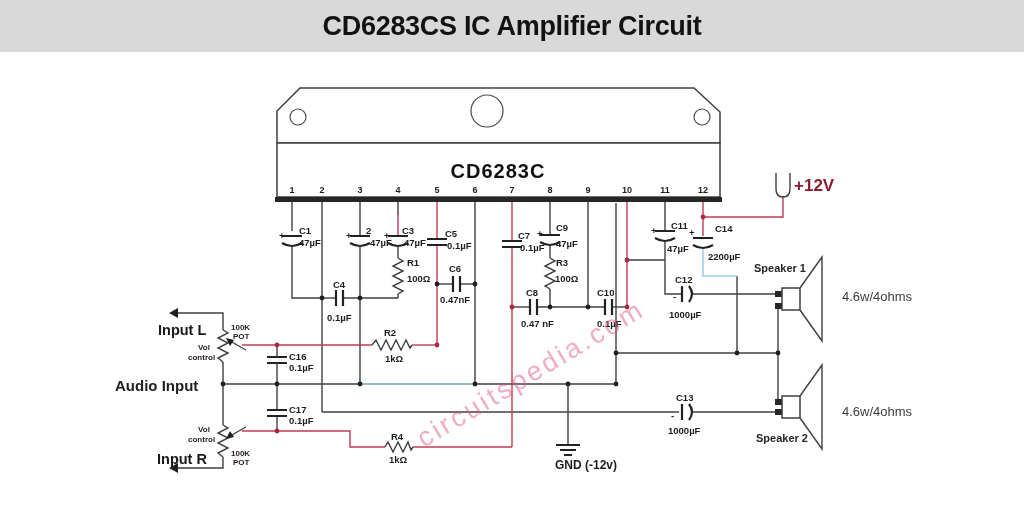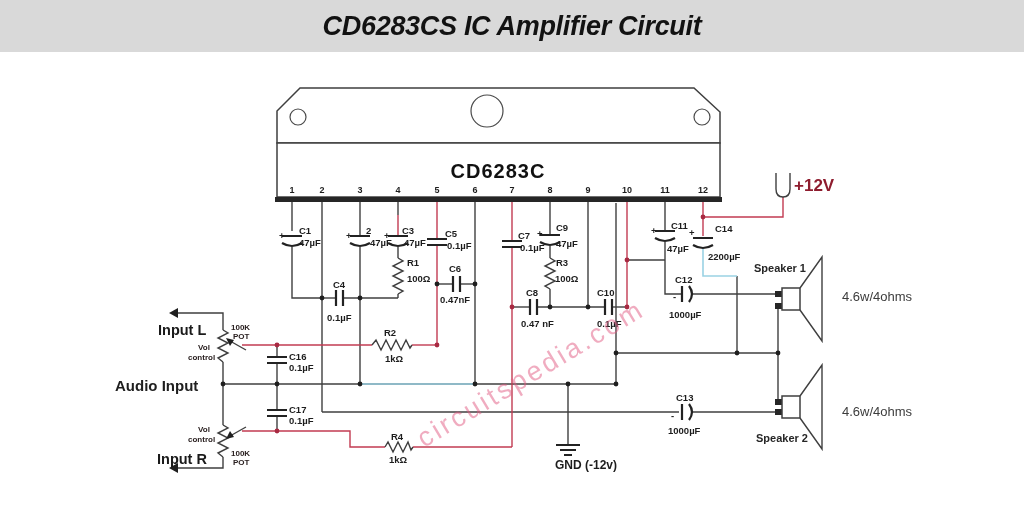--- a/index.html
+++ b/index.html
@@ -1,20 +1,20 @@
 <!DOCTYPE html>
 <html><head>
 <meta charset="utf-8">
 <style>
   html,body{margin:0;padding:0;background:#ffffff;}
   .page{position:relative;width:1024px;height:512px;background:#ffffff;overflow:hidden;
         font-family:"Liberation Sans", sans-serif;}
   .titlebar{position:absolute;left:0;top:0;width:1024px;height:52px;background:#d9d9d9;}
   .titlebar h1{margin:0;text-align:center;line-height:52px;font-size:27px;font-weight:bold;
-               color:#121212;letter-spacing:-0.3px;font-style:italic;}
+               color:#121212;letter-spacing:-0.3px;}
   svg{position:absolute;left:0;top:0;}
   .wire{stroke:#3f3f3f;stroke-width:1.4;fill:none;}
   .wire-red{stroke:#c23b52;stroke-width:1.4;fill:none;}
   .wire-cyan{stroke:#9ad2e4;stroke-width:1.6;fill:none;}
   .pl{stroke:#222;stroke-width:2.2;fill:none;}
   .outline{stroke:#3f3f3f;stroke-width:1.5;fill:#ffffff;}
   .thin{stroke:#4a4a4a;stroke-width:1.2;fill:none;}
   .lbl{font:bold 9.5px "Liberation Sans",sans-serif;fill:#1d1d1d;}
   .lblsm{font:bold 8px "Liberation Sans",sans-serif;fill:#2a2020;}
   .pin{font:bold 9px "Liberation Sans",sans-serif;fill:#1d1d1d;text-anchor:middle;}

